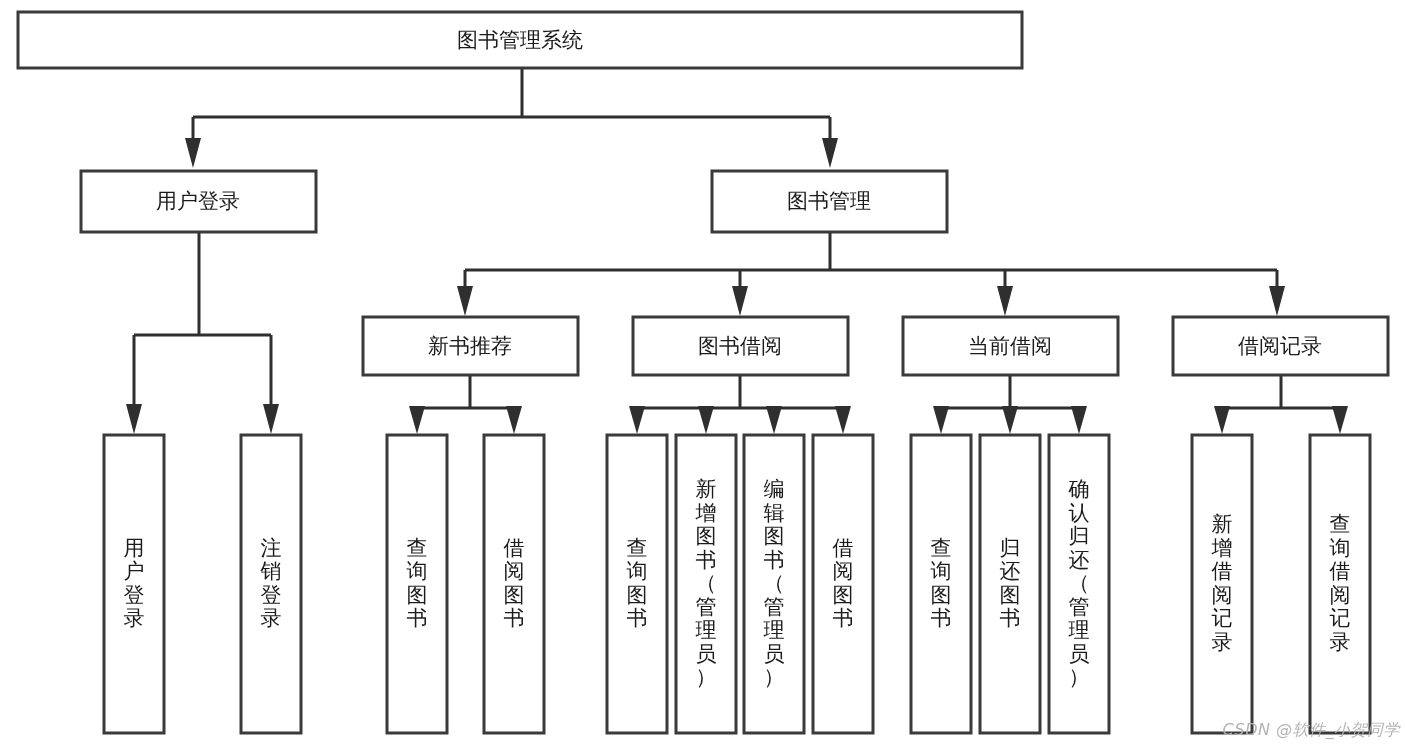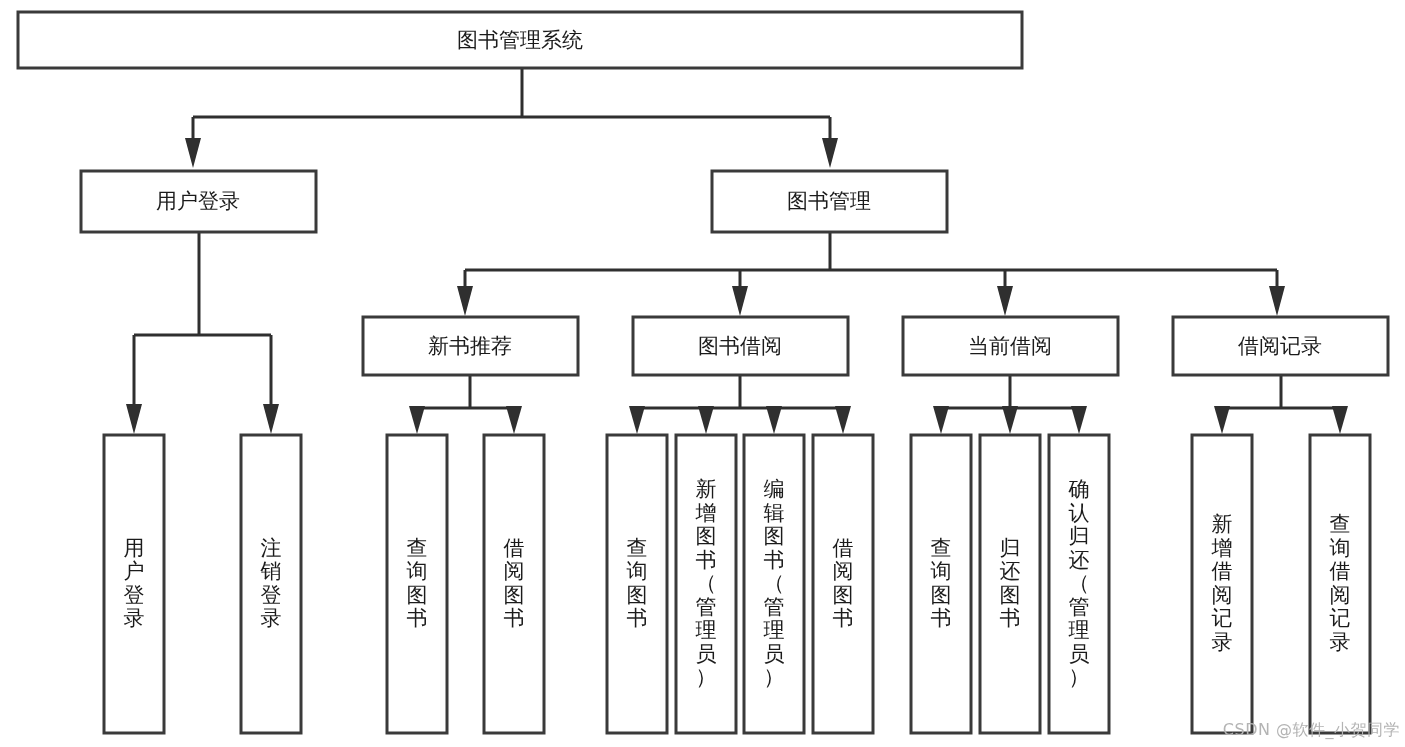--- a/index.html
+++ b/index.html
@@ -58,20 +58,21 @@
   .watermark {
     position: absolute;
     right: 16px;
     bottom: 6px;
     font-family: "DejaVu Sans", "Liberation Sans", sans-serif;
     font-size: 16px;
     color: #b4b4b4;
     letter-spacing: 0.5px;
     white-space: nowrap;
     user-select: none;
+    font-style: italic;
   }
 </style>
 </head>
 <body>
 
 <div id="diagram-root">
 
   <svg id="flow" viewBox="0 0 1405 747" xmlns="http://www.w3.org/2000/svg">
 
     <g>

